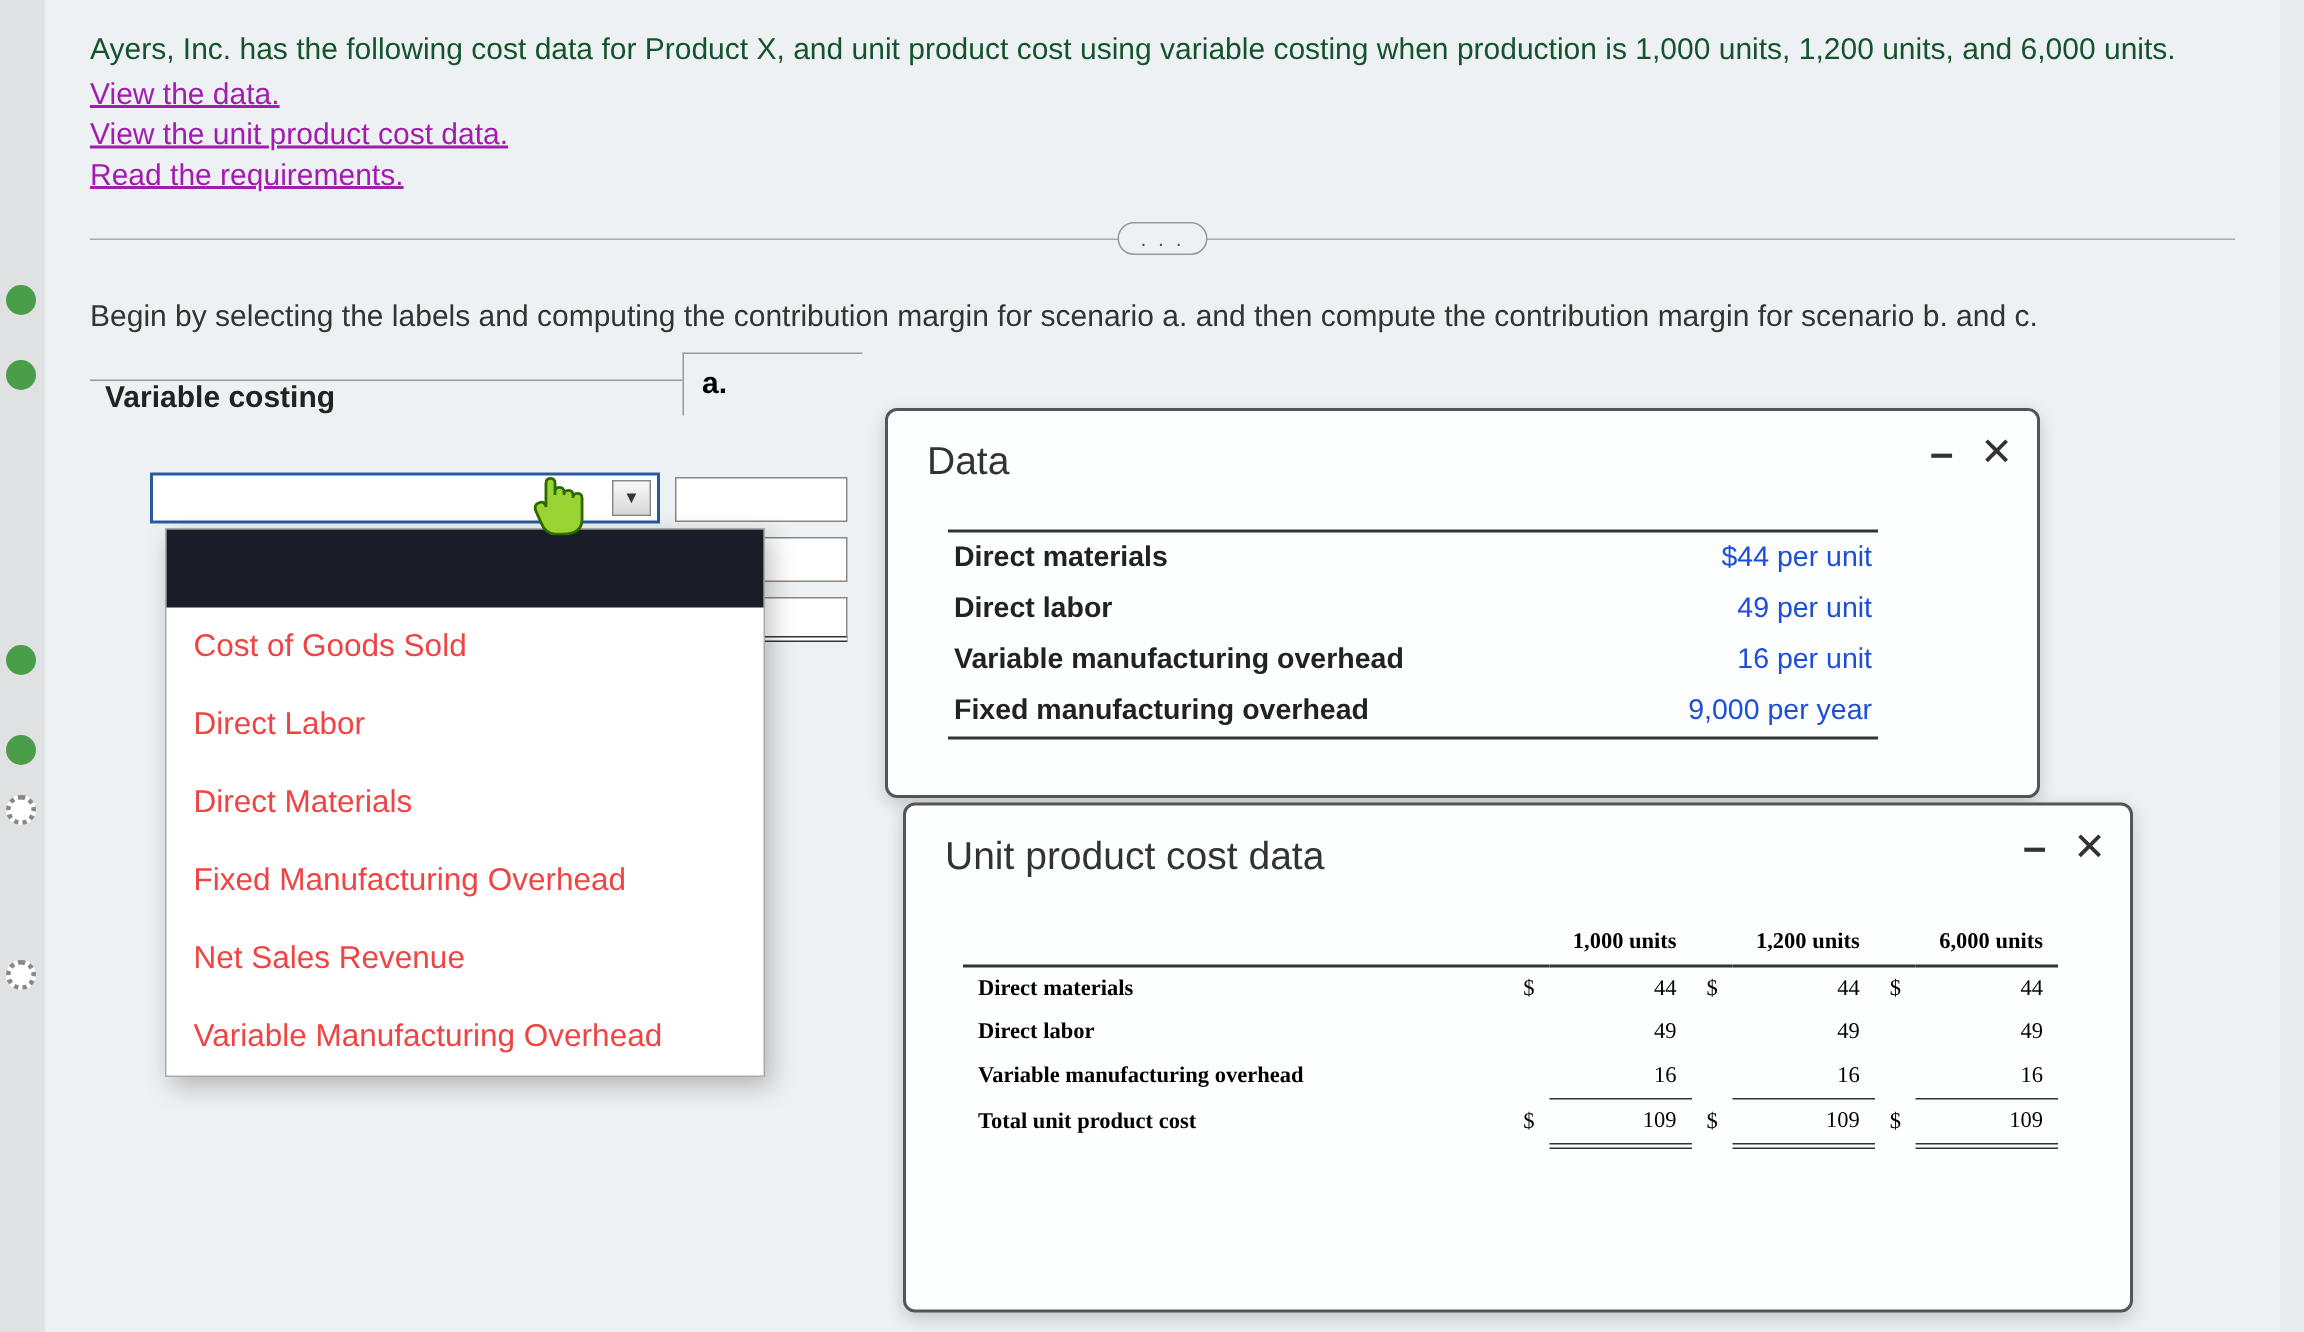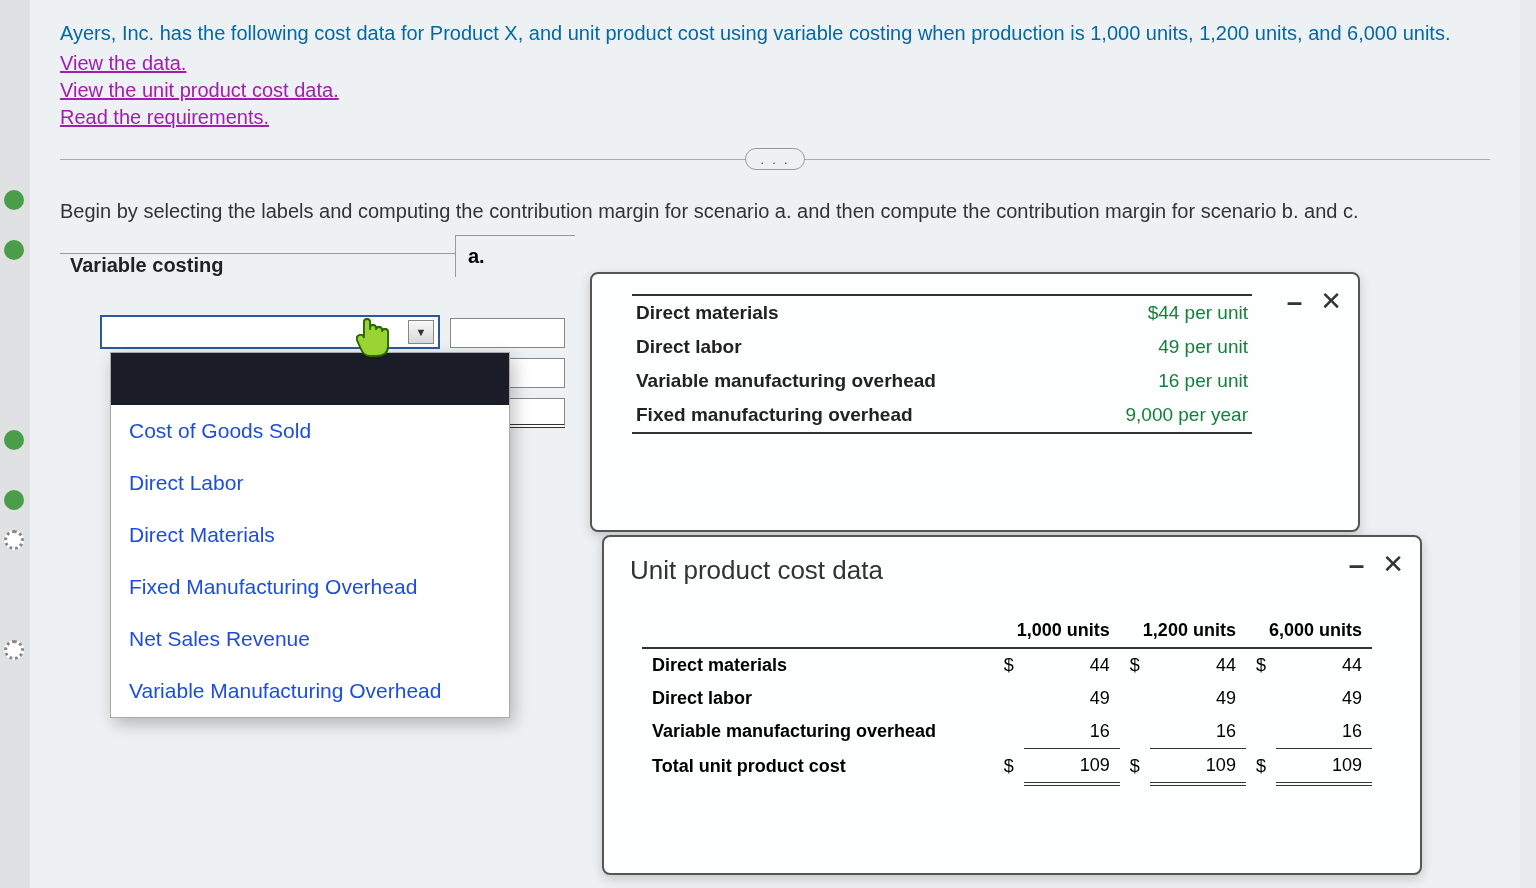--- a/index.html
+++ b/index.html
@@ -14,21 +14,21 @@
   .page {
     background: #eef1f3;
     margin-left: 30px;
     width: 1490px;
     height: 888px;
     position: relative;
     padding: 18px 30px;
   }
   .problem-text {
     font-size: 20px;
-    color: #0369a1;
+    color: #14532d;
     line-height: 1.5;
   }
   .link {
     color: #a21caf;
     text-decoration: underline;
     cursor: pointer;
     display: inline-block;
     margin-top: 4px;
     font-size: 20px;
   }
@@ -118,21 +118,21 @@
     top: 352px;
     width: 400px;
     background: #fff;
     border: 1px solid #aaa;
     box-shadow: 4px 6px 16px rgba(0,0,0,0.25);
     z-index: 10;
   }
   .dropdown-item {
     padding: 14px 18px;
     font-size: 21px;
-    color: #1d4ed8;
+    color: #ef4444;
     cursor: pointer;
   }
   .dropdown-item.selected {
     background: #1a1d28;
     color: #fff;
     height: 52px;
   }
   .cursor-hand {
     position: absolute;
     left: 322px;
@@ -194,36 +194,37 @@
     width: 620px;
     border-top: 2px solid #333;
   }
   .data-row {
     display: flex;
     justify-content: space-between;
     padding: 6px 4px;
     font-size: 19px;
   }
   .data-row .lbl { font-weight: bold; color:#222; }
-  .data-row .val { color:#15803d; }
+  .data-row .val { color:#1d4ed8; }
   .data-table-last { border-bottom: 2px solid #333; }
 
   
   #unit-popup {
     left: 572px;
     top: 535px;
     width: 820px;
     height: 340px;
     z-index: 6;
   }
   .unit-table {
     margin: 18px 38px 0 38px;
     width: 730px;
-    font-size: 18px;
+    font-size: 15px;
     border-collapse: collapse;
+    font-family: Liberation Serif, serif;
   }
   .unit-table th {
     font-weight: bold;
     text-align: right;
     padding: 6px 10px;
     border-bottom: 2px solid #333;
   }
   .unit-table th.first { text-align:left; border-bottom:2px solid #333; }
   .unit-table td { padding: 6px 10px; }
   .unit-table td.lbl { font-weight: bold; text-align:left; }
@@ -307,20 +308,21 @@
     <path d="M12 20 L12 6 Q12 3 15 3 Q18 3 18 6 L18 14 L18 12 Q18 9 21 9 Q24 9 24 12 L24 14 Q24 11 27 11 Q30 11 30 14 L30 16 Q30 13 33 13 Q36 13 36 16 L36 30 Q36 40 24 40 L18 40 Q12 40 9 33 L5 24 Q4 20 8 19 Q11 18 12 22 Z" fill="#fff" stroke="#000" stroke-width="1.5"></path>
     <path d="M12 20 L12 6 Q12 3 15 3 Q18 3 18 6 L18 14 L18 12 Q18 9 21 9 Q24 9 24 12 L24 14 Q24 11 27 11 Q30 11 30 14 L30 16 Q30 13 33 13 Q36 13 36 16 L36 30 Q36 40 24 40 L18 40 Q12 40 9 33 L5 24 Q4 20 8 19 Q11 18 12 22 Z" fill="#9bd335" stroke="#2a6b00" stroke-width="1.8"></path>
   </svg>
 
   
   <div id="data-popup" class="popup">
     <div class="popup-controls">
       <span class="min-icon">–</span>
       <span class="close-icon">✕</span>
     </div>
+    <div class="popup-title">Data</div>
     <div class="data-table">
       <div class="data-row">
           <span class="lbl">Direct materials</span>
           <span class="val">$44 per unit</span>
         </div>
       <div class="data-row">
           <span class="lbl">Direct labor</span>
           <span class="val">49 per unit</span>
         </div>
       <div class="data-row">

